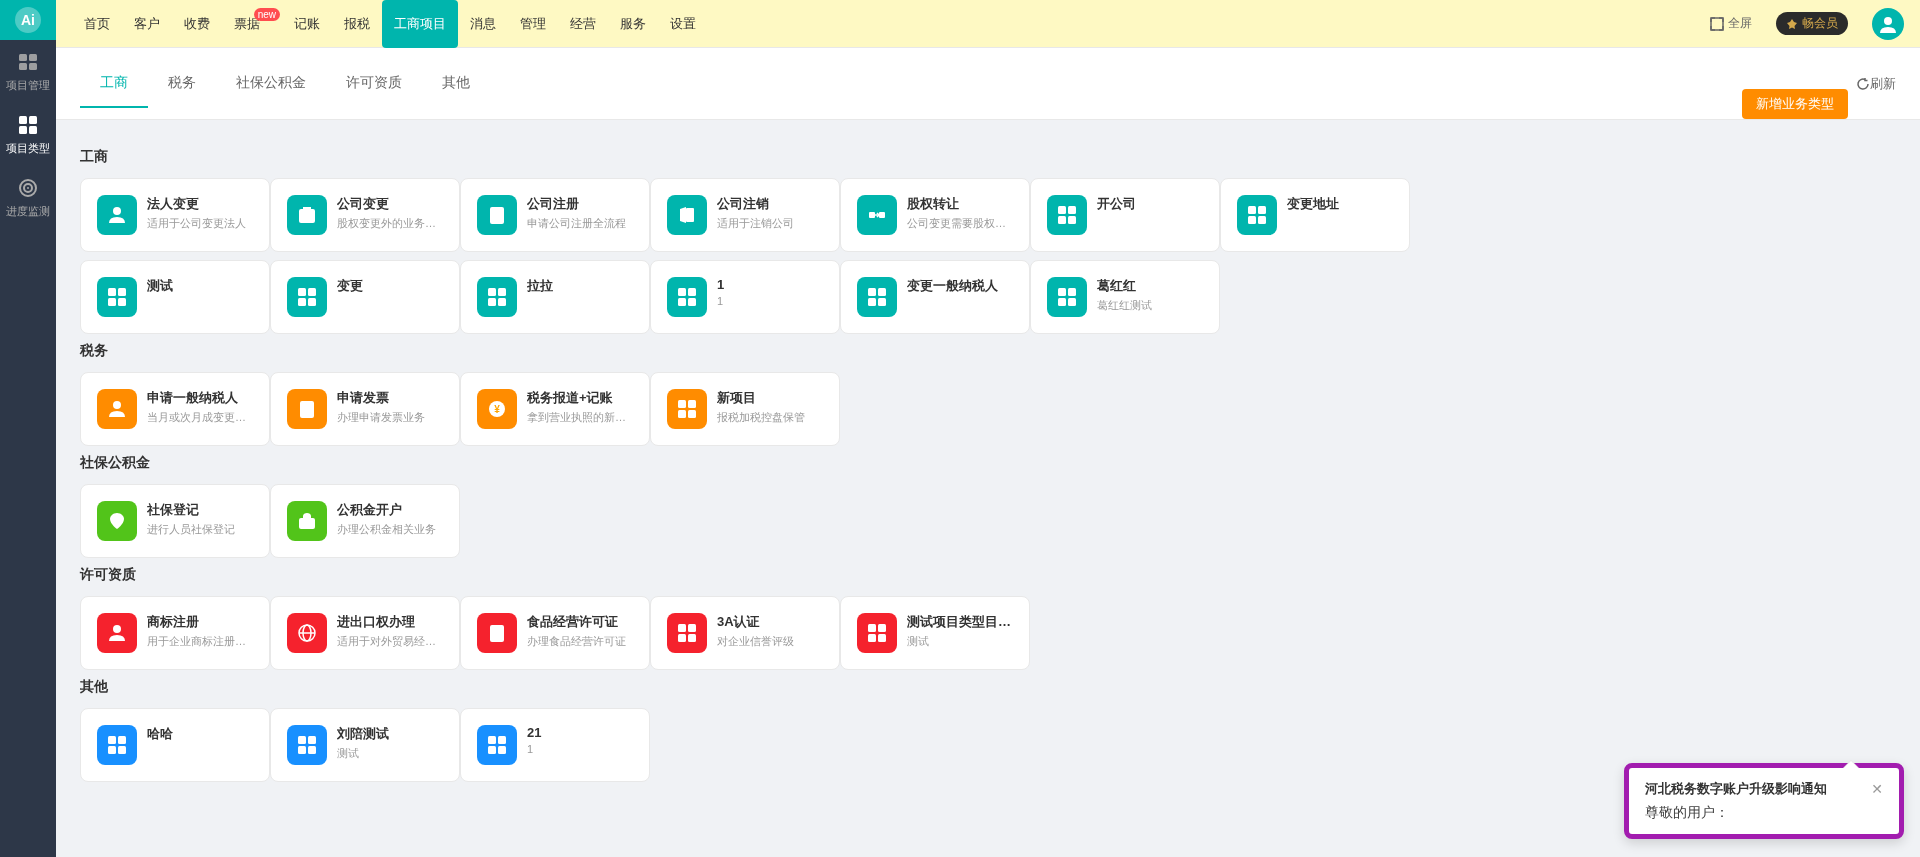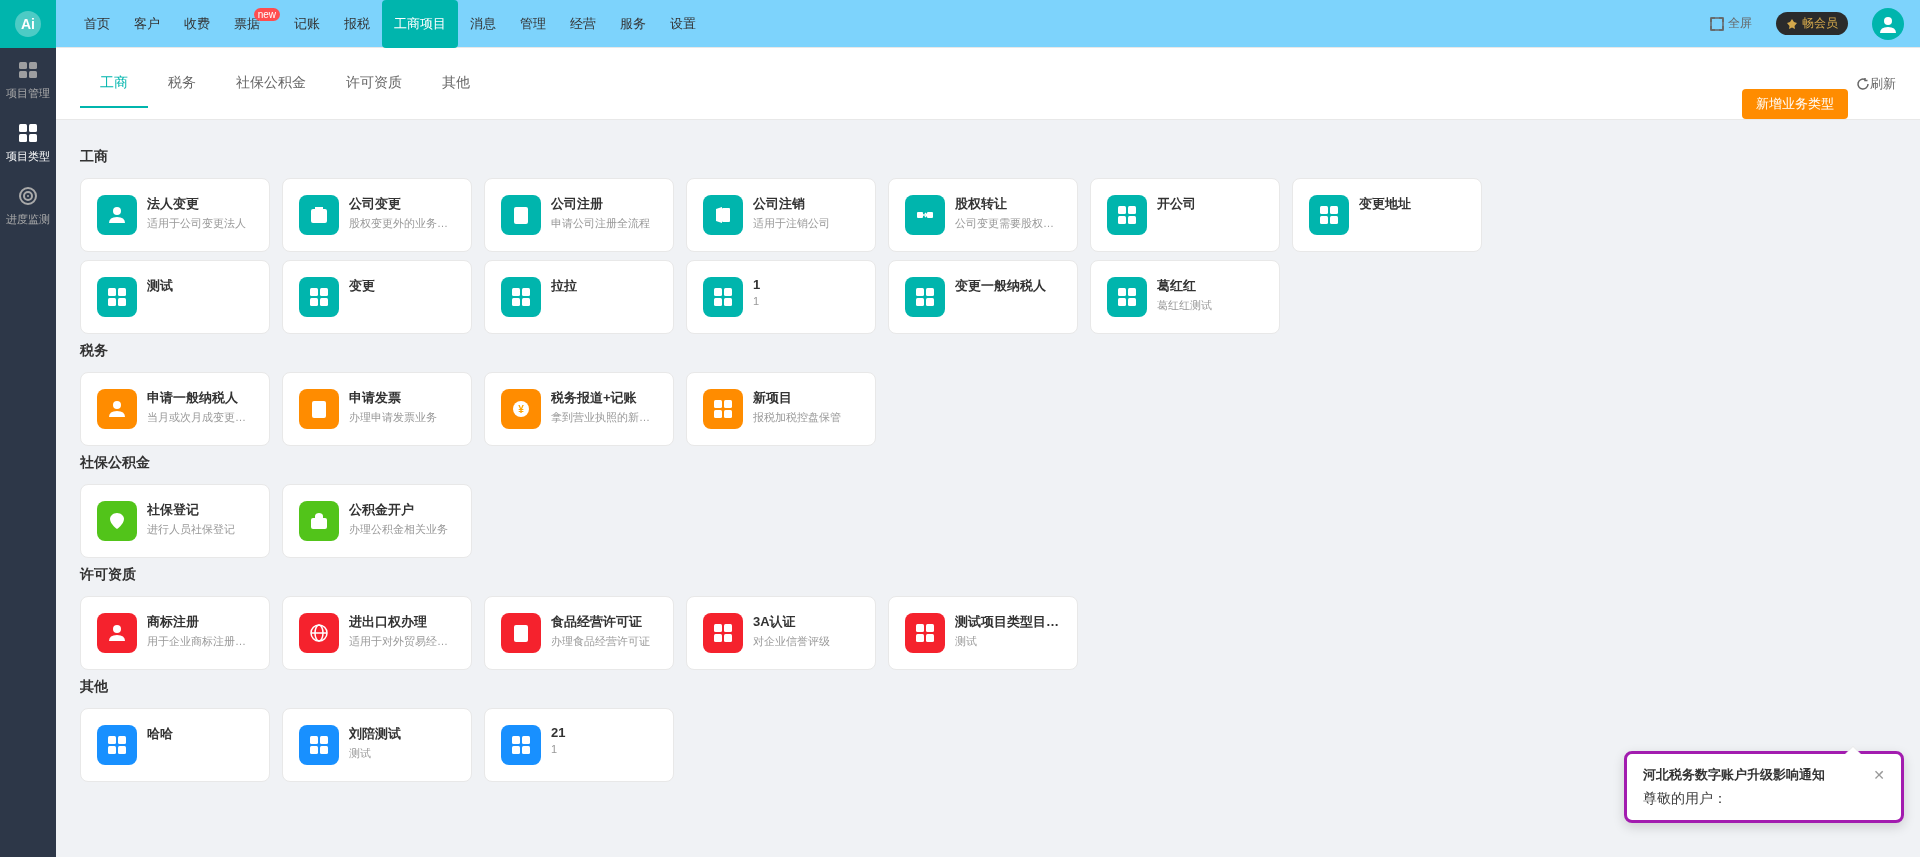--- a/index.html
+++ b/index.html
@@ -1,20 +1,20 @@
 <!DOCTYPE html>
 <html><head>
   <meta charset="utf-8">
   <style>
     * { box-sizing: border-box; margin: 0; padding: 0; }
     body { font-family: 'Microsoft YaHei', '微软雅黑', Arial, sans-serif; background: #f0f2f5; font-size: 13px; color: #333; }
 
     
     .top-nav {
-      background: #7dd3fc;
+      background: #fef9c3;
       height: 48px;
       display: flex;
       align-items: center;
       padding: 16px 16px;
       border-bottom: 1px solid #e8e8e8;
       position: fixed;
       top: 0; left: 56px; right: 0;
       z-index: 100;
     }
     .top-nav-item {
@@ -82,21 +82,21 @@
       left: 0; top: 0; bottom: 0;
       width: 56px;
       background: #2d3748;
       display: flex;
       flex-direction: column;
       align-items: center;
       padding-top: 0;
       z-index: 200;
     }
     .sidebar-logo {
-      width: 56px; height: 48px;
+      width: 56px; height: 40px;
       background: #00b5ad;
       display: flex; align-items: center; justify-content: center;
       cursor: pointer;
     }
     .sidebar-item {
       width: 52px;
       padding: 10px 4px;
       display: flex;
       flex-direction: column;
       align-items: center;
@@ -177,21 +177,20 @@
       font-weight: 600;
       color: #333;
       margin-bottom: 12px;
       margin-top: 8px;
     }
 
     
     .cards-grid {
       display: flex;
       flex-wrap: wrap;
-      gap: 12px;
       margin-bottom: 8px;
     }
 
     .service-card {
       background: #fff;
       border-radius: 8px;
       padding: 16px;
       width: 190px;
       display: flex;
       align-items: flex-start;
@@ -229,25 +228,25 @@
       font-size: 11px;
       color: #999;
       white-space: nowrap;
       overflow: hidden;
       text-overflow: ellipsis;
     }
 
     
     .notification-popup {
       position: fixed;
-      bottom: 34px;
+      bottom: 18px;
       right: 16px;
       width: 280px;
       background: #fff;
-      border: 3px solid #a21caf;
+      border: 5px solid #a21caf;
       border-radius: 8px;
       box-shadow: 0 4px 12px rgba(0,0,0,0.15);
       padding: 12px 16px;
       font-size: 12px;
       color: #333;
     }
     .notification-header {
       display: flex;
       align-items: center;
       justify-content: space-between;

